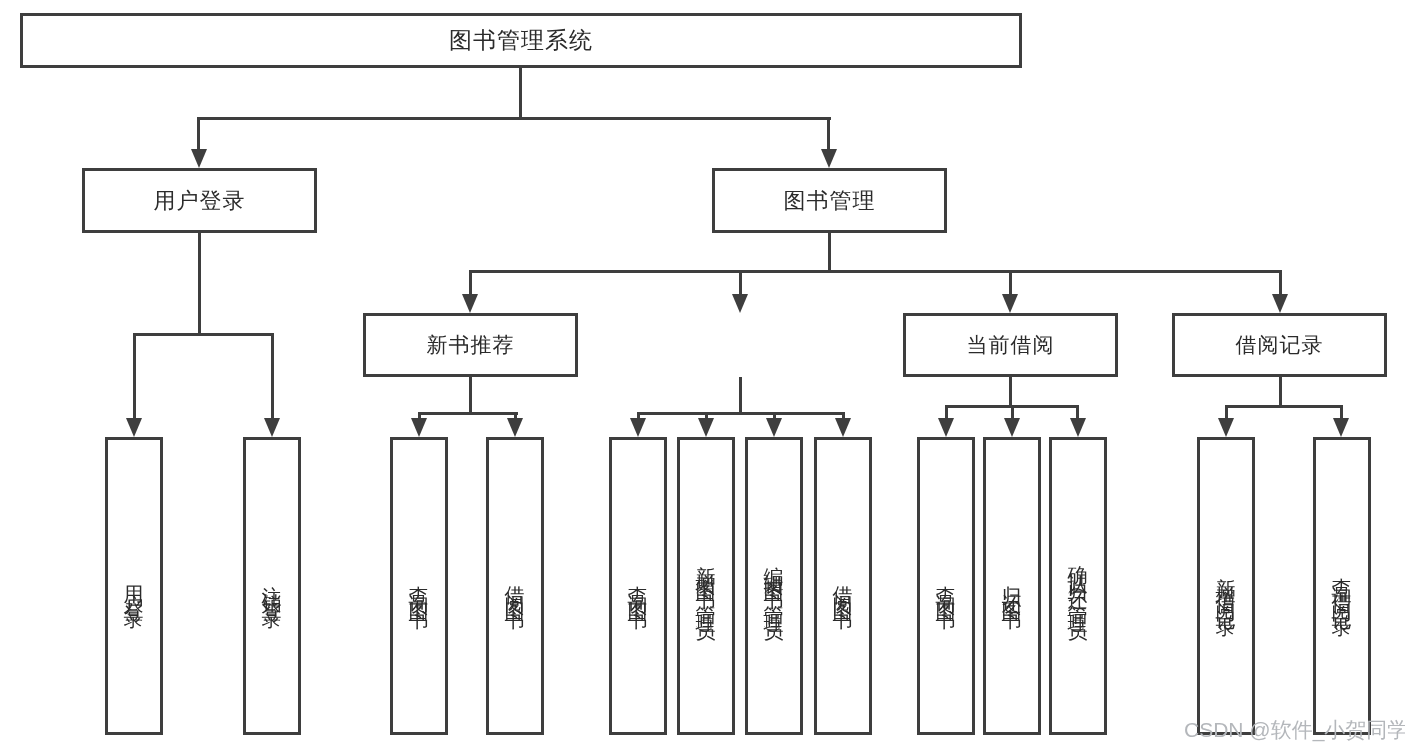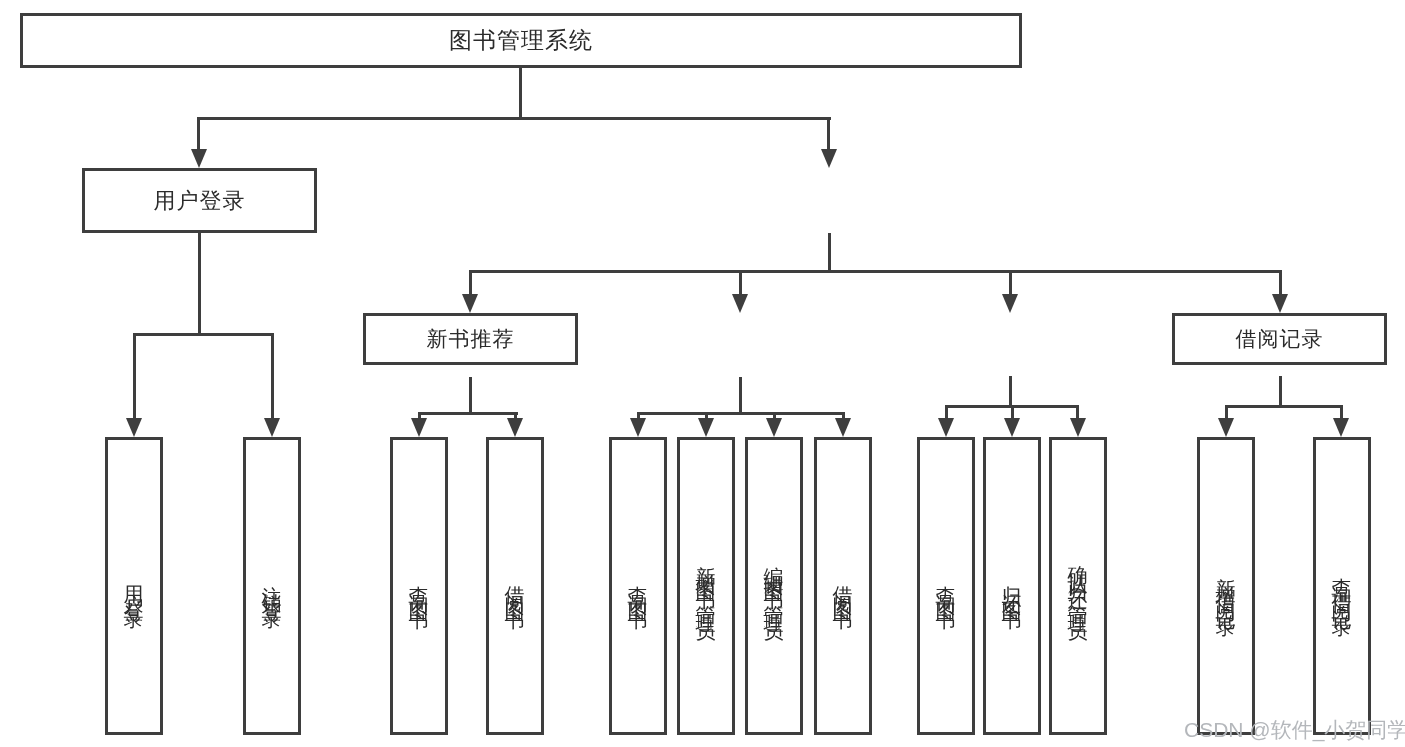--- a/index.html
+++ b/index.html
@@ -21,21 +21,21 @@
     border: 3px solid #3e3e3e;
     background: #ffffff;
     display: flex;
     align-items: center;
     justify-content: center;
     color: #2b2b2b;
   }
   .hnode { font-size: 22px; letter-spacing: 1px; }
   .root  { left: 20px;  top: 13px;  width: 1002px; height: 55px; font-size: 23px; }
   .l2    { top: 168px; width: 235px; height: 65px; }
-  .l3    { top: 313px; width: 215px; height: 52px; font-size: 21px; }
+  .l3    { top: 313px; width: 215px; height: 64px; font-size: 21px; }
   .vbox  {
     top: 437px;
     width: 58px;
     height: 298px;
   }
   .vtext {
     writing-mode: vertical-rl;
     text-orientation: mixed;
     font-size: 20px;
     letter-spacing: 8px;
@@ -76,20 +76,23 @@
 
   <div class="line" style="left:519px; top:68px;  width:3px; height:52px;"></div>
   <div class="line" style="left:197px; top:117px; width:634px; height:3px;"></div>
   <div class="line" style="left:197px; top:117px; width:3px; height:36px;"></div>
   <div class="line" style="left:827px; top:117px; width:3px; height:36px;"></div>
   <div class="arrow" style="left:191px; top:149px;"></div>
   <div class="arrow" style="left:821px; top:149px;"></div>
 
   <div class="node hnode l2" style="left:82px;">
     <span>用户登录</span>
+  </div>
+  <div class="node hnode l2" style="left:712px;">
+    <span>图书管理</span>
   </div>
 
   <div class="line" style="left:198px; top:233px; width:3px; height:103px;"></div>
   <div class="line" style="left:133px; top:333px; width:141px; height:3px;"></div>
   <div class="line" style="left:133px; top:333px; width:3px; height:88px;"></div>
   <div class="line" style="left:271px; top:333px; width:3px; height:88px;"></div>
   <div class="arrow" style="left:126px; top:418px;"></div>
   <div class="arrow" style="left:264px; top:418px;"></div>
 
   <div class="line" style="left:828px; top:233px; width:3px; height:40px;"></div>
@@ -99,20 +102,23 @@
   <div class="line" style="left:1009px; top:270px; width:3px; height:28px;"></div>
   <div class="line" style="left:1279px; top:270px; width:3px; height:28px;"></div>
   <div class="arrow" style="left:462px;  top:294px;"></div>
   <div class="arrow" style="left:732px;  top:294px;"></div>
   <div class="arrow" style="left:1002px; top:294px;"></div>
   <div class="arrow" style="left:1272px; top:294px;"></div>
 
   <div class="node hnode l3" style="left:363px;">
     <span>新书推荐</span>
   </div>
+  <div class="node hnode l3" style="left:903px;">
+    <span>当前借阅</span>
+  </div>
   <div class="node hnode l3" style="left:1172px;">
     <span>借阅记录</span>
   </div>
 
   <div class="line" style="left:469px; top:377px; width:3px; height:38px;"></div>
   <div class="line" style="left:418px; top:412px; width:100px; height:3px;"></div>
   <div class="line" style="left:418px; top:412px; width:3px; height:10px;"></div>
   <div class="line" style="left:514px; top:412px; width:3px; height:10px;"></div>
   <div class="arrow" style="left:411px; top:418px;"></div>
   <div class="arrow" style="left:507px; top:418px;"></div>

